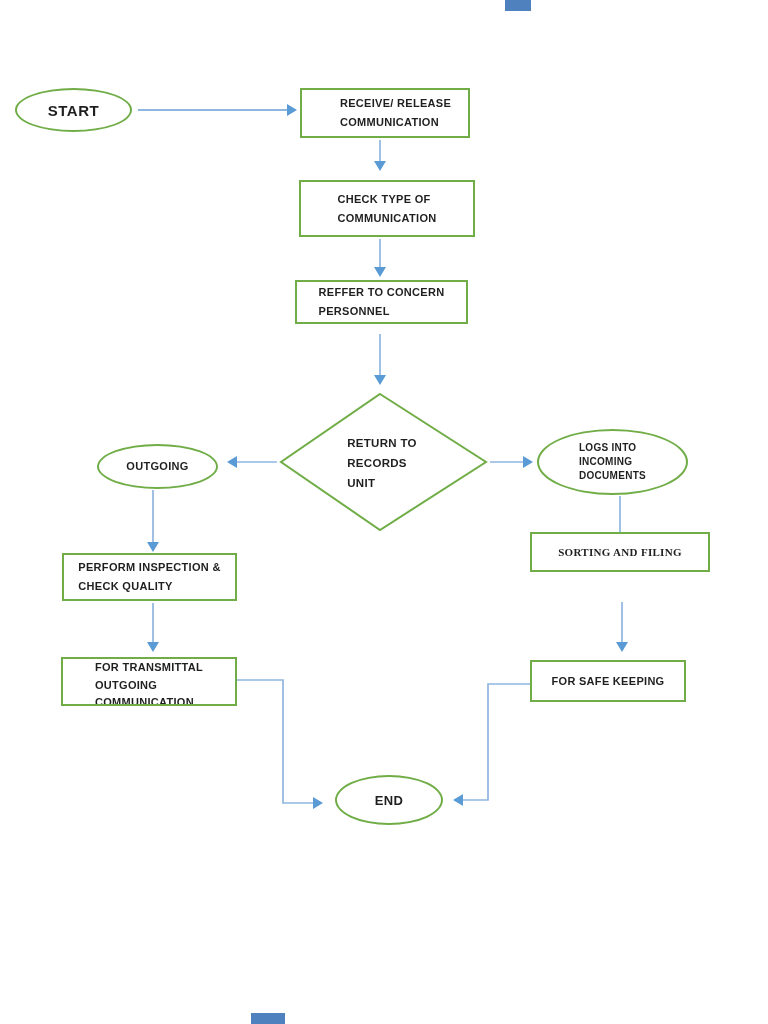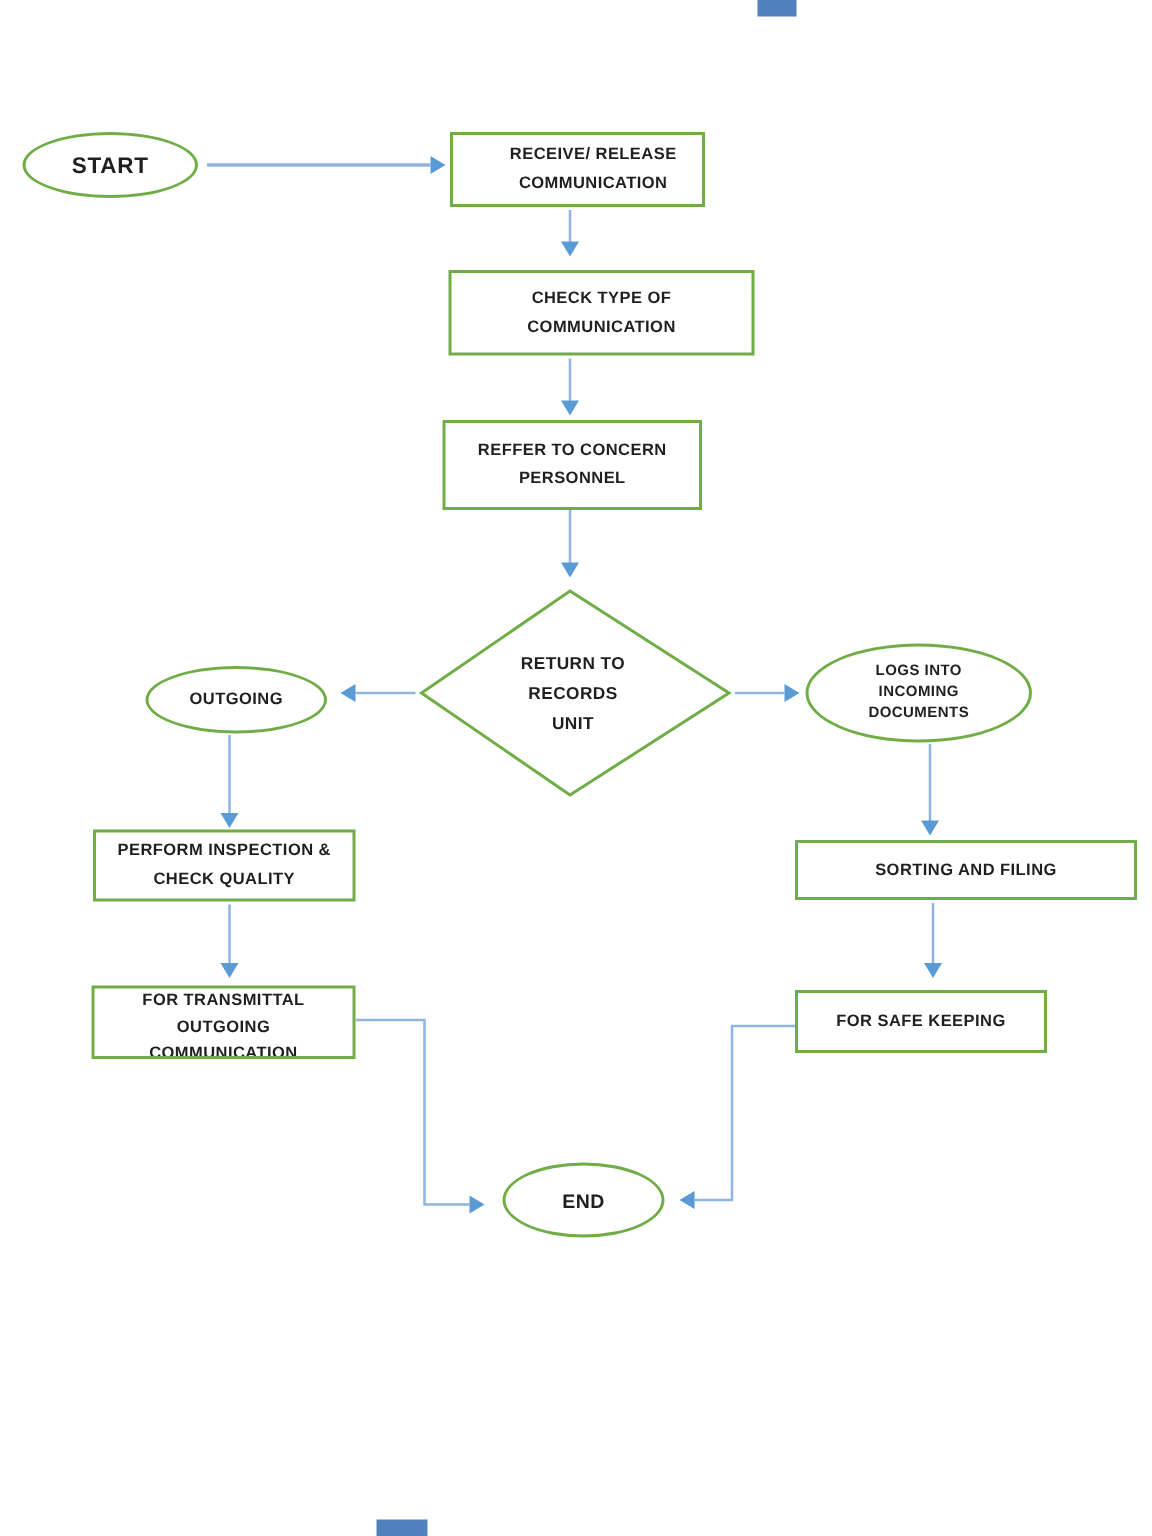--- a/index.html
+++ b/index.html
@@ -15,21 +15,21 @@
     font-family:"Liberation Sans", sans-serif;overflow:hidden;
   }
   .page-marker{position:absolute;background:var(--marker-color);}
   #connectors{position:absolute;left:0;top:0;z-index:1;}
   .conn{fill:none;stroke:var(--arrow-line);stroke-width:1.7;}
   .conn-thick{stroke-width:2.2;}
   .head{fill:var(--arrow-head);stroke:none;}
   .diamond-shape{fill:#ffffff;stroke:var(--shape-border);stroke-width:2;}
   .node{
     position:absolute;z-index:2;display:flex;align-items:center;justify-content:center;
-    text-align:center;font-weight:bold;color:var(--text-color);
+    font-weight:bold;color:var(--text-color);
     white-space:pre-line;box-sizing:border-box;
     font-size:11px;line-height:19px;letter-spacing:.3px;
   }
   .box{background:#ffffff;border:2px solid var(--shape-border);}
   .ellipse{background:#ffffff;border:2px solid var(--shape-border);border-radius:50%;}
   .node-start{font-size:15px;font-weight:600;letter-spacing:.5px;}
   .node-diamond{background:transparent;border:none;line-height:20px;font-size:11.5px;}
   .node-logs{font-size:10px;line-height:14px;}
   .node-end{font-size:13px;}
   .node-transmittal{align-items:flex-start;overflow:hidden;line-height:17.5px;padding-top:0;}
@@ -79,40 +79,40 @@
 
   <path class="conn" d="M530 684 H488 V800 H463"></path>
   <polygon class="head" points="463,794 463,806 453,800"></polygon>
 </svg>
 
 <div class="node ellipse node-start" style="left:15px;top:88px;width:117px;height:44px;">START</div>
 
 <div class="node box" style="left:300px;top:88px;width:170px;height:50px;padding-left:21px;">RECEIVE/ RELEASE
 COMMUNICATION</div>
 
-<div class="node box" style="left:299px;top:180px;width:204px;height:57px;">CHECK TYPE OF
+<div class="node box" style="left:299px;top:180px;width:176px;height:57px;">CHECK TYPE OF
 COMMUNICATION</div>
 
-<div class="node box" style="left:295px;top:280px;width:173px;height:60px;">REFFER TO CONCERN
+<div class="node box" style="left:295px;top:280px;width:173px;height:44px;">REFFER TO CONCERN
 PERSONNEL</div>
 
 <div class="node node-diamond" style="left:320px;top:430px;width:124px;height:66px;">RETURN TO
 RECORDS
 UNIT</div>
 
 <div class="node ellipse" style="left:97px;top:444px;width:121px;height:45px;">OUTGOING</div>
 
 <div class="node ellipse node-logs" style="left:537px;top:429px;width:151px;height:66px;">LOGS INTO
 INCOMING
 DOCUMENTS</div>
 
 <div class="node box" style="left:62px;top:553px;width:175px;height:48px;">PERFORM INSPECTION &amp;
 CHECK QUALITY</div>
 
 <div class="node box node-transmittal" style="left:61px;top:657px;width:176px;height:49px;">FOR TRANSMITTAL
 OUTGOING
 COMMUNICATION</div>
 
-<div class="node box" style="left:530px;top:560px;width:228px;height:40px;">SORTING AND FILING</div>
+<div class="node box" style="left:530px;top:532px;width:180px;height:40px;font-family:Liberation Serif, serif;">SORTING AND FILING</div>
 
-<div class="node box" style="left:530px;top:660px;width:168px;height:42px;">FOR SAFE KEEPING</div>
+<div class="node box" style="left:530px;top:660px;width:156px;height:42px;">FOR SAFE KEEPING</div>
 
 <div class="node ellipse node-end" style="left:335px;top:775px;width:108px;height:50px;">END</div>
 
 </body></html>

